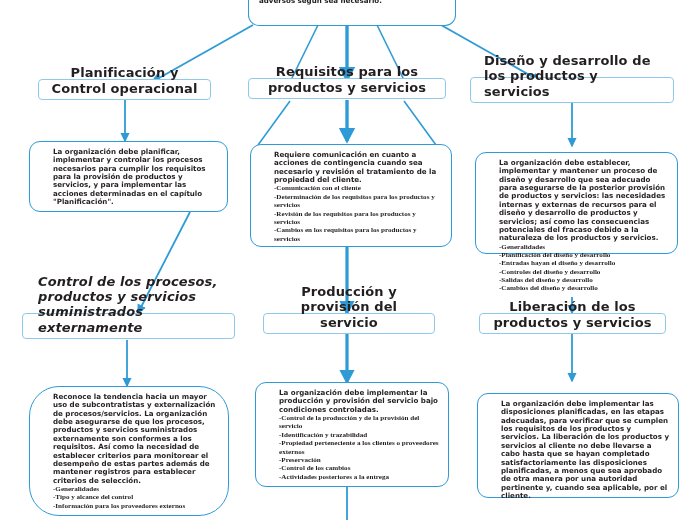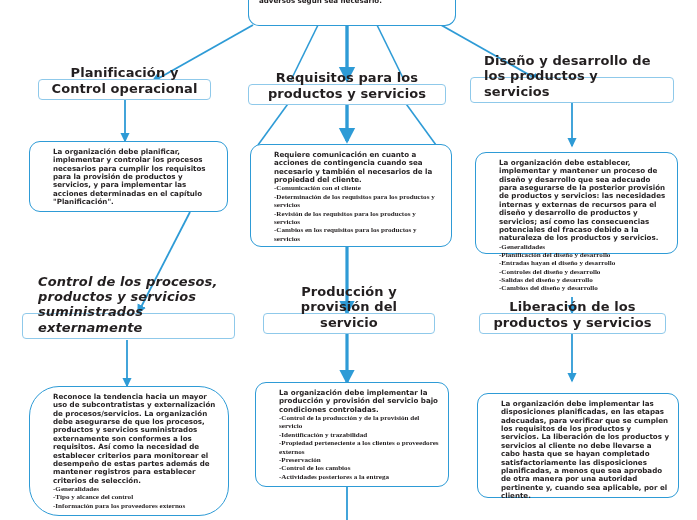--- a/index.html
+++ b/index.html
@@ -130,34 +130,34 @@
   </svg>
 
   <div class="node root" style="left:248px; top:-22px; width:208px; min-height:48px;">
     <p>revisión de las consecuencias de cambios no intencionados y mitigación de efectos adversos según sea necesario.</p>
   </div>
 
   <div class="node pill" style="left:38px; top:79px; width:173px; height:21px;">
     <span>Planificación y Control operacional</span>
   </div>
 
-  <div class="node pill" style="left:248px; top:84px; width:198px; height:21px;">
+  <div class="node pill" style="left:248px; top:78px; width:198px; height:21px;">
     <span>Requisitos para los productos y servicios</span>
   </div>
 
   <div class="node pill" style="left:470px; top:77px; width:204px; height:26px; justify-content:flex-start; text-align:left; padding-left:13px;">
     <span>Diseño y desarrollo de los productos y servicios</span>
   </div>
 
   <div class="node detail" style="left:29px; top:141px; width:199px; height:71px;">
     <p>La organización debe planificar, implementar y controlar los procesos necesarios para cumplir los requisitos para la provisión de productos y servicios, y para implementar las acciones determinadas en el capítulo "Planificación".</p>
   </div>
 
   <div class="node detail" style="left:250px; top:144px; width:202px; height:103px;">
-    <p>Requiere comunicación en cuanto a acciones de contingencia cuando sea necesario y también el necesarios de la propiedad del cliente.</p>
+    <p>Requiere comunicación en cuanto a acciones de contingencia cuando sea necesario y revisión el tratamiento de la propiedad del cliente.</p>
     <ul class="bullets">
       <li>-Comunicación con el cliente</li>
       <li>-Determinación de los requisitos para los productos y servicios</li>
       <li>-Revisión de los requisitos para los productos y servicios</li>
       <li>-Cambios en los requisitos para los productos y servicios</li>
     </ul>
   </div>
 
   <div class="node detail" style="left:475px; top:152px; width:203px; height:102px;">
     <p>La organización debe establecer, implementar y mantener un proceso de diseño y desarrollo que sea adecuado para asegurarse de la posterior provisión de productos y servicios: las necesidades internas y externas de recursos para el diseño y desarrollo de productos y servicios; así como las consecuencias potenciales del fracaso debido a la naturaleza de los productos y servicios.</p>

